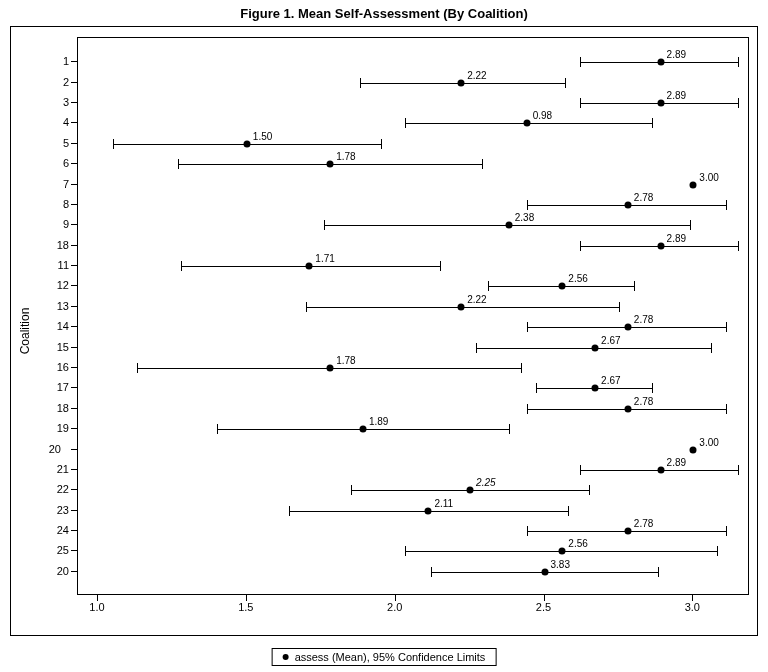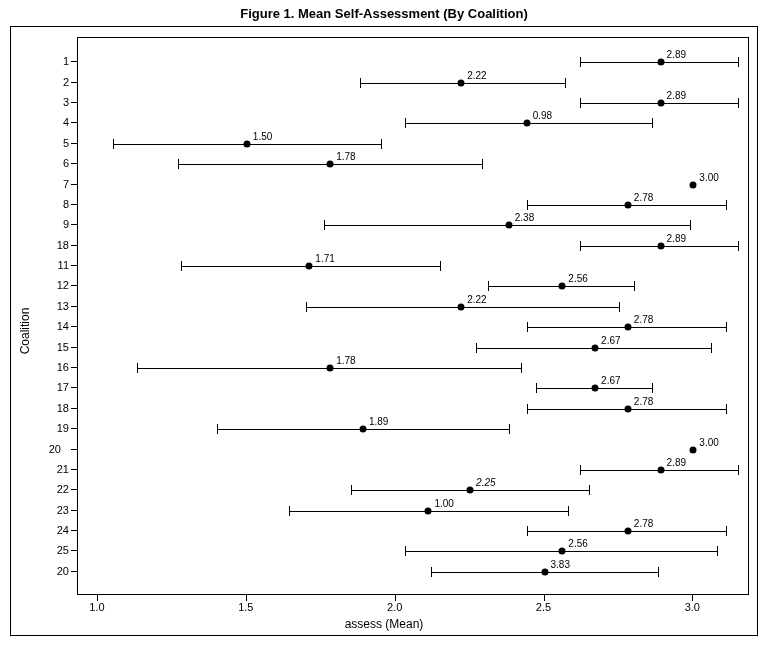--- a/index.html
+++ b/index.html
@@ -299,21 +299,21 @@
           <div class="err-cap" style="left: 273.023px;"></div>
           <div class="err-cap" style="left: 511.163px;"></div>
           <div class="pt" style="left: 392.093px; top: 0px;"></div>
           <div class="val-label" style="left: 398.093px; font-style: italic;">2.25</div>
         </div>
         <div class="row" style="top: 472.654px;">
           <div class="err-bar" style="left: 210.512px; width: 279.814px;"></div>
           <div class="err-cap" style="left: 210.512px;"></div>
           <div class="err-cap" style="left: 490.326px;"></div>
           <div class="pt" style="left: 350.419px; top: 0px;"></div>
-          <div class="val-label" style="left: 356.419px;">1.00</div>
+          <div class="val-label" style="left: 356.419px;">2.11</div>
         </div>
         <div class="row" style="top: 493.038px;">
           <div class="err-bar" style="left: 448.651px; width: 199.442px;"></div>
           <div class="err-cap" style="left: 448.651px;"></div>
           <div class="err-cap" style="left: 648.093px;"></div>
           <div class="pt" style="left: 549.86px; top: 0px;"></div>
           <div class="val-label" style="left: 555.86px;">2.78</div>
         </div>
         <div class="row" style="top: 513.423px;">
           <div class="err-bar" style="left: 326.605px; width: 312.558px;"></div>
@@ -391,17 +391,20 @@
         <div class="x-tick-mark" style="left: 234.837px; top: 568px;"></div>
         <div class="x-tick" style="left: 234.837px; top: 574px;">1.5</div>
         <div class="x-tick-mark" style="left: 383.674px; top: 568px;"></div>
         <div class="x-tick" style="left: 383.674px; top: 574px;">2.0</div>
         <div class="x-tick-mark" style="left: 532.512px; top: 568px;"></div>
         <div class="x-tick" style="left: 532.512px; top: 574px;">2.5</div>
         <div class="x-tick-mark" style="left: 681.349px; top: 568px;"></div>
         <div class="x-tick" style="left: 681.349px; top: 574px;">3.0</div>
       </div>
 
-    <div class="x-axis-label">assess (Mean)</div>
   </div>
 
+  <div class="legend">
+    <span class="legend-dot"></span>
+    <span>assess (Mean), 95% Confidence Limits</span>
+  </div>
 
 </div>
 
 </body></html>

